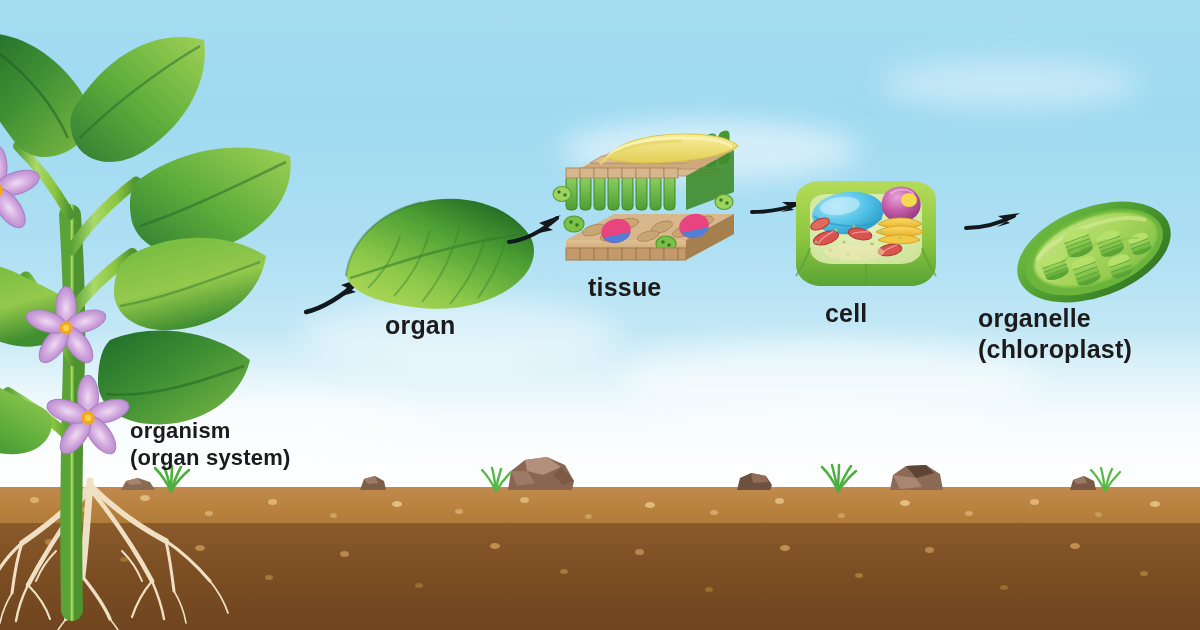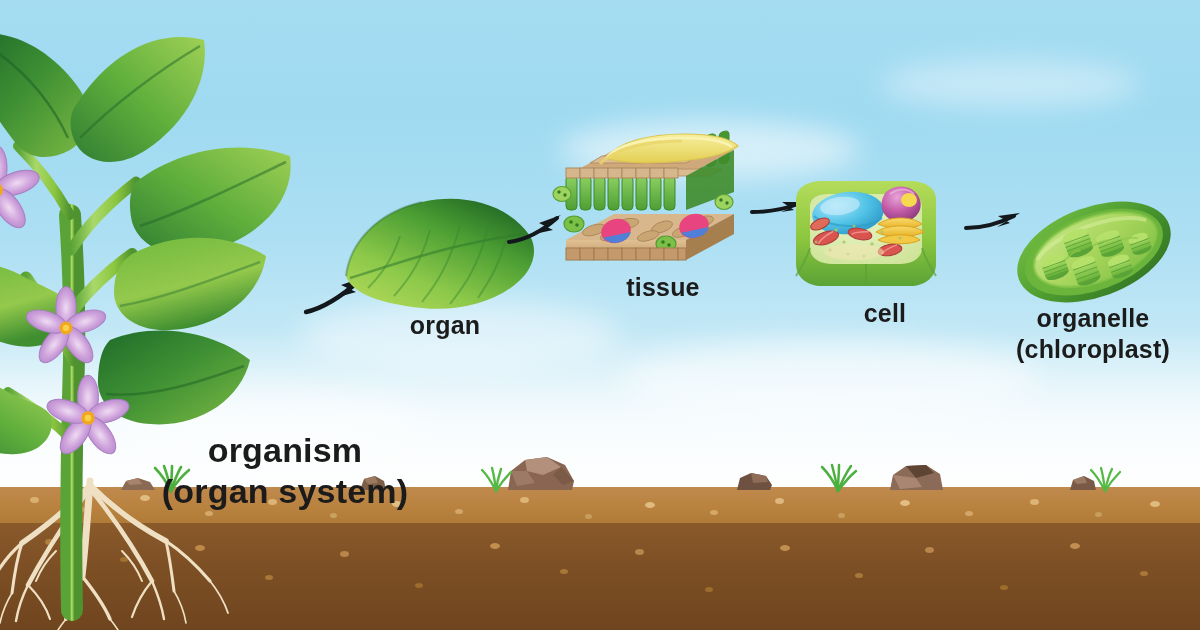--- a/index.html
+++ b/index.html
@@ -26,21 +26,21 @@
   .rock{position:absolute;}
   .grass{position:absolute;}
 
   
   .stage{position:absolute;}
   .label{
     position:absolute;
     color:#1b1b1b;
     font-weight:bold;
     font-family:"Liberation Sans", sans-serif;
-    text-align:center;
+    text-align:left;
     line-height:1.22;
     white-space:pre;
     letter-spacing:.2px;
   }
 
   
   .arrow{position:absolute;}
 
   
   #plant{position:absolute;left:-40px;top:10px;width:380px;height:620px;}
@@ -292,21 +292,21 @@
             <ellipse cx="-13" cy="18" rx="11" ry="23" transform="rotate(216 -13 18)"></ellipse>
             <ellipse cx="-21" cy="-7" rx="11" ry="23" transform="rotate(288 -21 -7)"></ellipse>
           </g>
           <circle cx="0" cy="0" r="7" fill="#f2a81d"></circle>
           <circle cx="0" cy="0" r="3.4" fill="#f7d24a"></circle>
         </g>
       </g>
     </svg>
   </div>
 
-  <div class="label" style="left:130px;top:418px;width:310px;font-size:34px;margin-top:12px;">organism
+  <div class="label" style="left:130px;top:418px;width:310px;font-size:22px;">organism
 (organ system)</div>
 
   <svg class="arrow" style="left:300px;top:266px;" width="76" height="56" viewBox="0 0 76 56">
     <path d="M6 46 C24 42 42 30 60 14" stroke="#12181c" stroke-width="4.4" fill="none" stroke-linecap="round"></path>
     <path d="M64 11 L41 19 L56 26 L42 30 Z" fill="#12181c"></path>
   </svg>
 
   <div class="stage" style="left:338px;top:190px;">
     <svg width="205" height="125" viewBox="0 0 205 125">
       <defs>
@@ -324,21 +324,21 @@
         <path d="M30 98 C46 82 56 66 62 46"></path>
         <path d="M56 106 C72 88 84 70 92 40"></path>
         <path d="M84 112 C100 92 112 72 122 36"></path>
         <path d="M112 114 C128 94 140 76 150 38"></path>
         <path d="M140 108 C152 90 162 74 170 42"></path>
       </g>
       <path d="M8 86 C12 52 40 22 84 12" stroke="#1c5e21" stroke-width="2.2" fill="none" opacity=".35"></path>
     </svg>
   </div>
 
-  <div class="label" style="left:375px;top:310px;width:140px;font-size:25px;">organ</div>
+  <div class="label" style="left:385px;top:310px;width:140px;font-size:25px;">organ</div>
 
   <svg class="arrow" style="left:505px;top:208px;" width="66" height="46" viewBox="0 0 66 46">
     <path d="M4 34 C20 32 36 24 52 10" stroke="#12181c" stroke-width="4" fill="none" stroke-linecap="round"></path>
     <path d="M56 7 L34 15 L48 22 L34 25 Z" fill="#12181c"></path>
   </svg>
 
   <div class="stage" style="left:552px;top:132px;">
     <svg width="190" height="145" viewBox="0 0 190 145">
       <defs>
         <linearGradient id="cutG" x1="0" y1="0" x2="0" y2="1">

